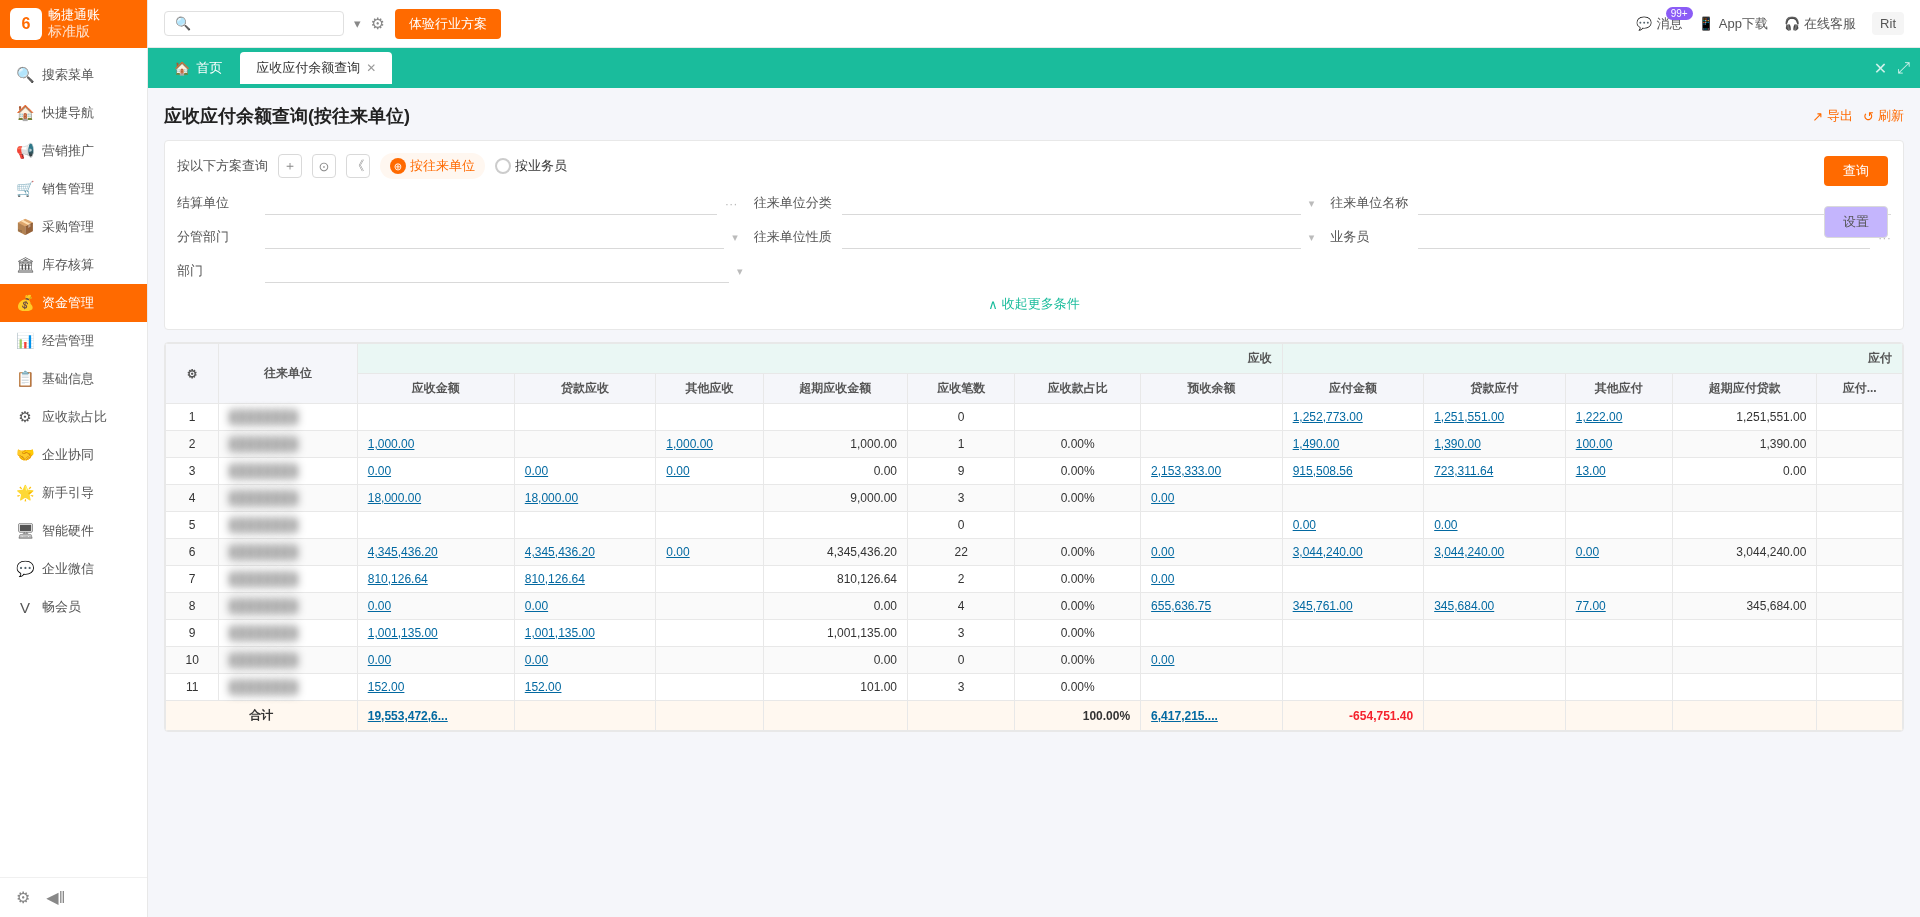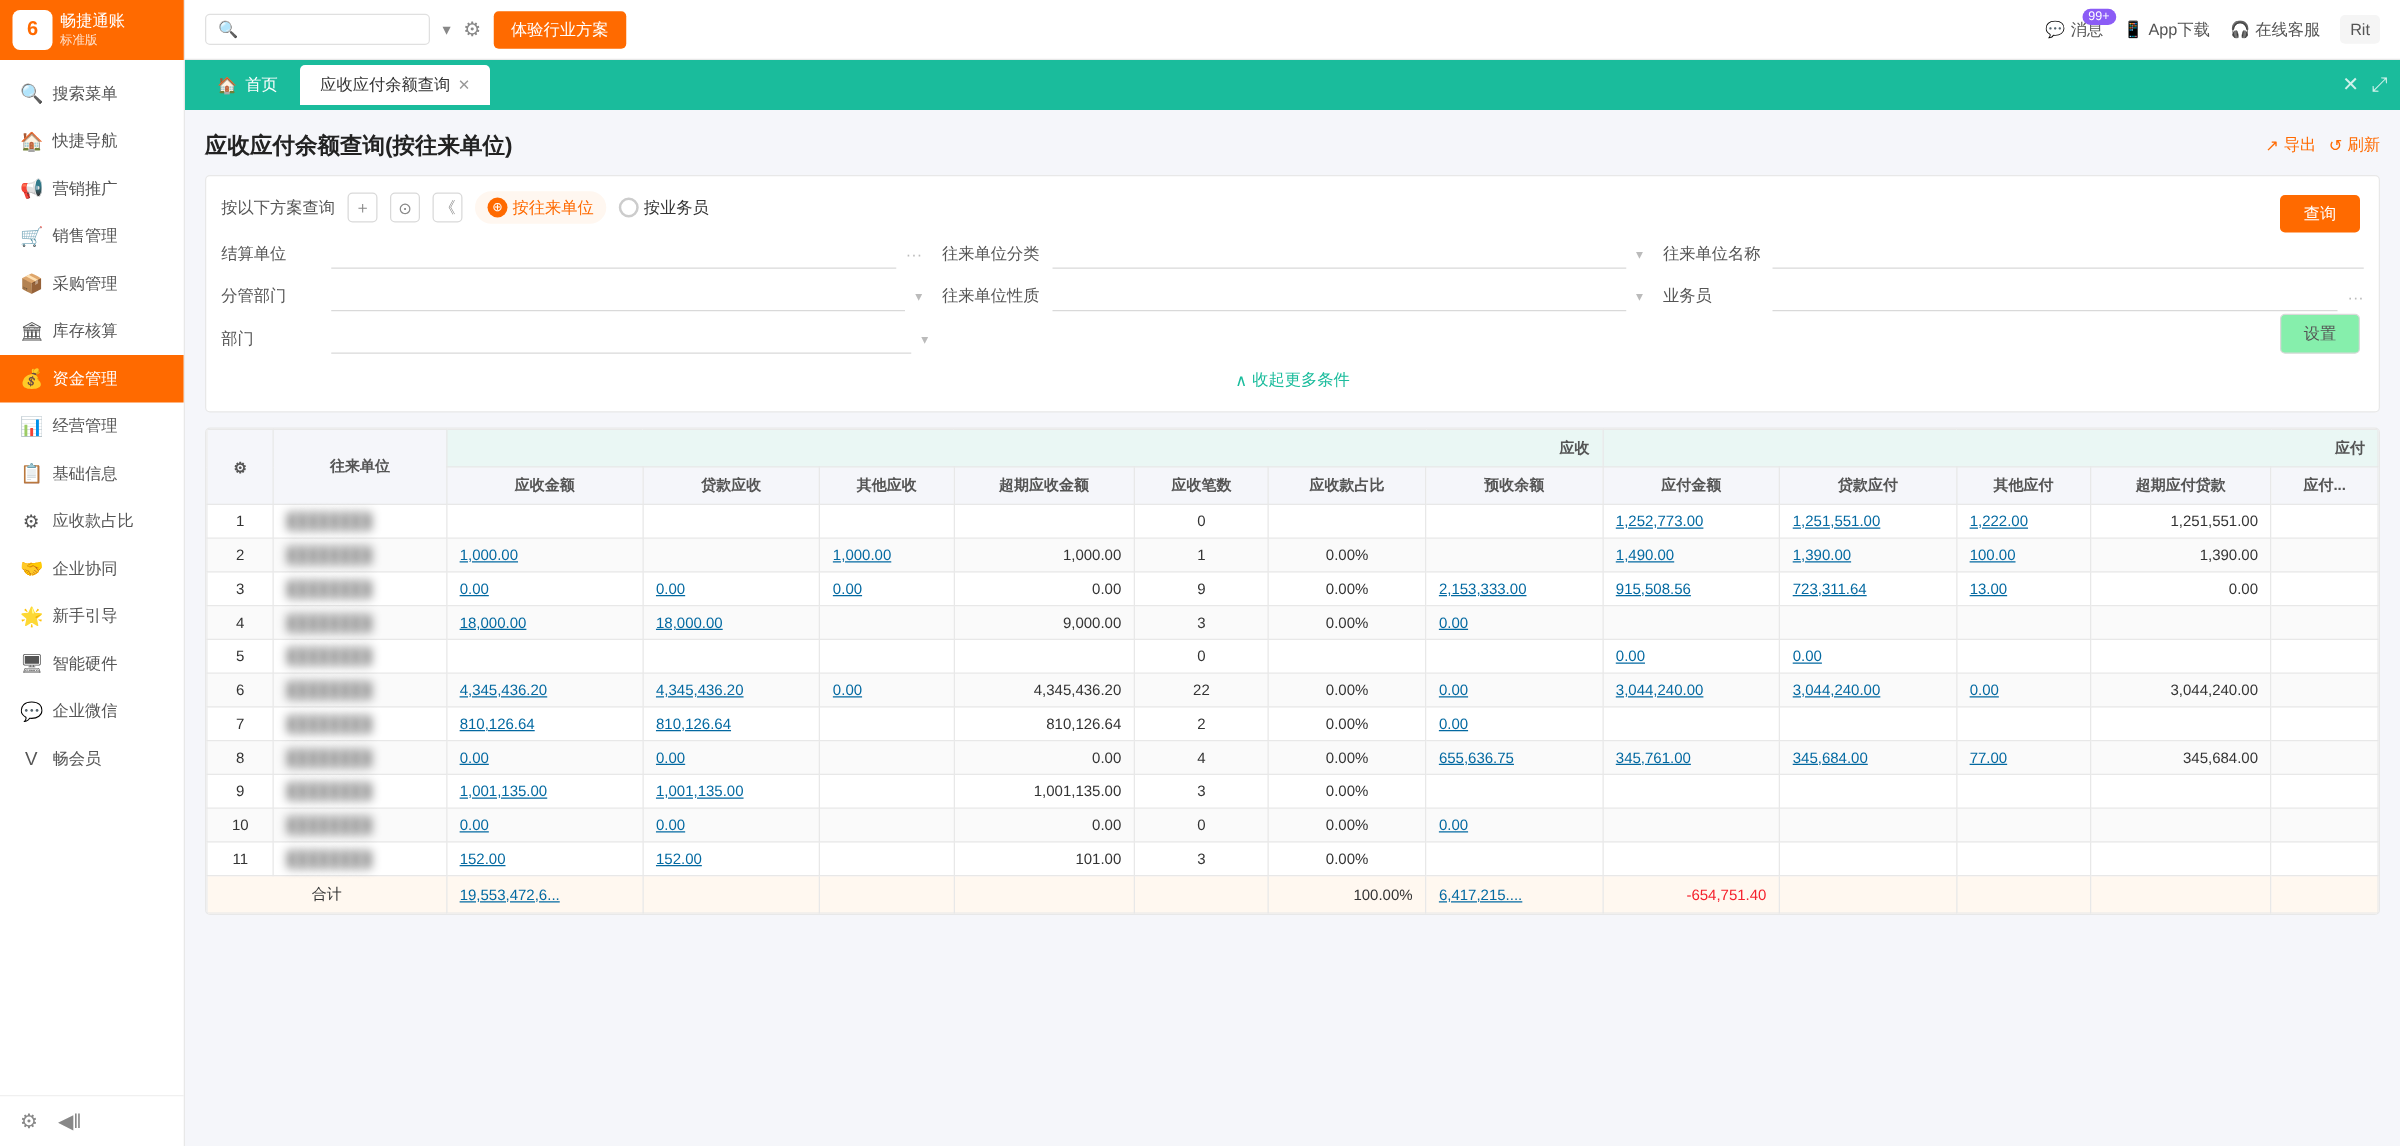--- a/index.html
+++ b/index.html
@@ -12,21 +12,21 @@
       z-index: 100;
     }
     .sidebar-logo {
       height: 48px; background: #ff6a00; display: flex; align-items: center; padding: 0 10px; gap: 6px;
     }
     .sidebar-logo-icon {
       width: 32px; height: 32px; background: #fff; border-radius: 6px;
       display: flex; align-items: center; justify-content: center; font-weight: bold; color: #ff6a00; font-size: 16px;
     }
     .sidebar-logo-text { color: #fff; font-size: 13px; line-height: 1.2; }
-    .sidebar-logo-sub { color: rgba(255,255,255,0.8); font-size: 10px; }
+    .sidebar-logo-sub { color: rgba(255,255,255,0.8); font-size: 14px; }
     .sidebar-menu { flex: 1; overflow-y: auto; padding: 8px 0; }
     .sidebar-item {
       display: flex; align-items: center; gap: 8px; padding: 10px 16px;
       cursor: pointer; color: #555; font-size: 13px; transition: background 0.2s;
     }
     .sidebar-item.active { background: #ff6a00; color: #fff; }
     .sidebar-item .icon { font-size: 15px; width: 18px; text-align: center; }
     .sidebar-bottom {
       padding: 10px 16px; border-top: 1px solid #f0f0f0; display: flex; gap: 16px;
     }
@@ -131,22 +131,22 @@
 
     
     .query-btn-area {
       position: absolute; right: 16px; top: 16px; display: flex; flex-direction: column; gap: 20px;
     }
     .query-btn {
       background: #ff6a00; color: #fff; border: none; border-radius: 4px;
       padding: 6px 18px; cursor: pointer; font-size: 13px;
     }
     .settings-btn {
-      background: #86efac; color: #555; border: 1px solid #d9d9d9; border-radius: 4px;
-      padding: 6px 18px; cursor: pointer; font-size: 13px; text-align: center; margin-top: 45px;
+      background: #c4b5fd; color: #555; border: 1px solid #d9d9d9; border-radius: 4px;
+      padding: 6px 18px; cursor: pointer; font-size: 13px; text-align: center;
     }
     .filter-panel-wrapper { position: relative; }
 
     
     .data-table-wrap {
       background: #fff; border-radius: 4px; border: 1px solid #e8e8e8; overflow: auto;
     }
     .data-table {
       width: 100%; border-collapse: collapse; font-size: 12px;
     }
@@ -159,21 +159,21 @@
     .data-table thead tr.sub-header th {
       background: #f5f6fa; font-weight: bold;
     }
     .data-table tbody tr:nth-child(even) { background: #fafafa; }
     .data-table td { color: #333; }
     .data-table td.link { color: #0369a1; text-decoration: underline; cursor: pointer; text-align: left; }
     .data-table td.num { text-align: right; }
     .data-table td.center { text-align: center; }
     .data-table .col-settings { text-align: center; }
     .data-table .group-header { text-align: right; background: #eaf7f4; }
-    .data-table tfoot tr td { background: #fff8f0; font-weight: 400; }
+    .data-table tfoot tr td { background: #fff8f0; font-weight: 700; }
     .blurred { color: transparent; text-shadow: 0 0 8px #999; user-select: none; font-size: 12px; }
     .row-num { text-align: center; color: #999; }
   </style>
 </head>
 <body>
 
 <div class="sidebar">
   <div class="sidebar-logo">
     <div class="sidebar-logo-icon">6</div>
     <div>

